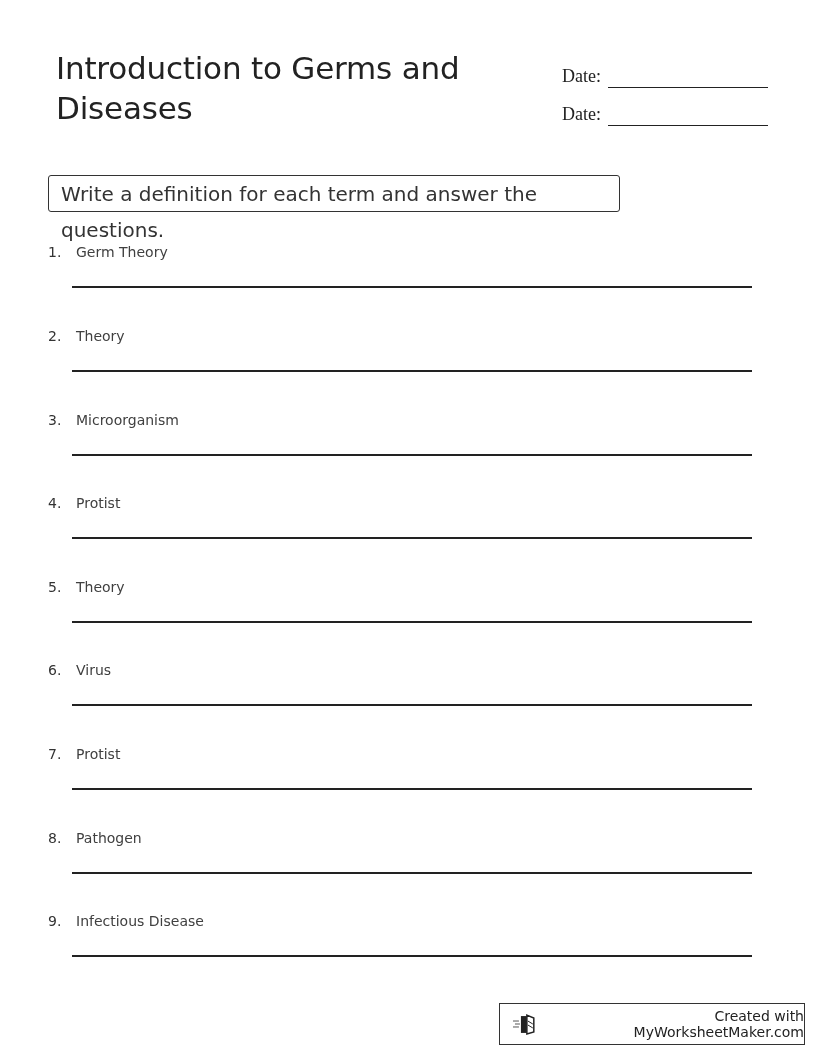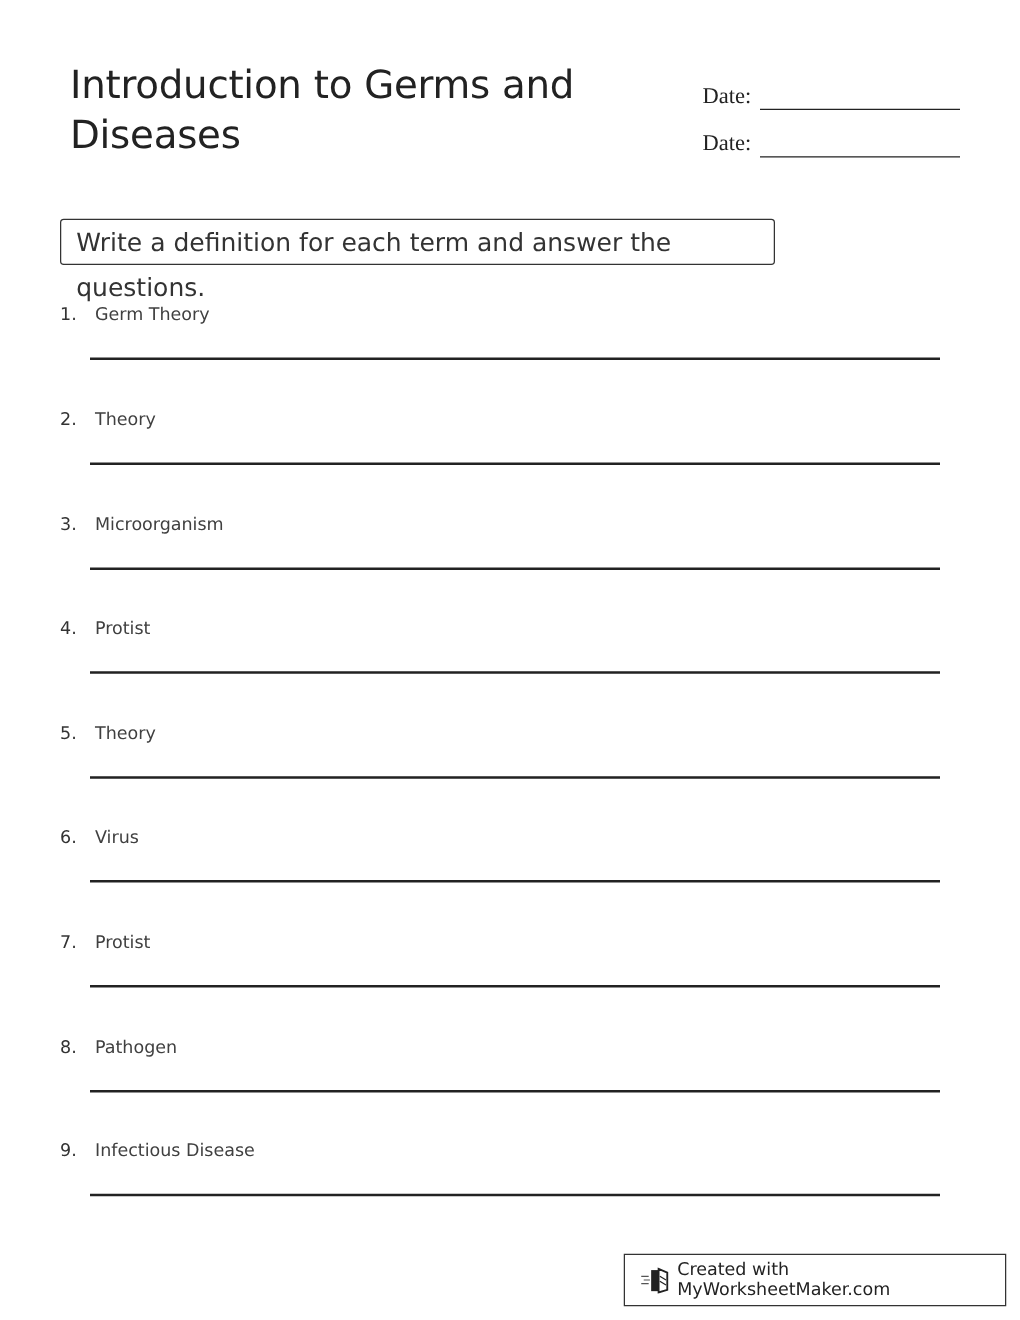--- a/index.html
+++ b/index.html
@@ -8,21 +8,21 @@
   .meta { position: absolute; right: 48px; top: 50px; font-family: "Liberation Serif", serif; font-size: 18px; color: #222; }
   .meta-row { display: flex; align-items: flex-end; justify-content: flex-end; height: 38px; }
   .meta-label { margin-right: 7px; line-height: 24px; }
   .meta-line { width: 160px; border-bottom: 1.5px solid #222; height: 22px; }
   .instructions { position: absolute; left: 48px; top: 175px; width: 572px; height: 37px; box-sizing: border-box; border: 1.5px solid #333; border-radius: 3px; padding: 0 12px; font-size: 20px; line-height: 36px; color: #333; }
   .items { position: absolute; left: 0; top: 0; width: 816px; }
   .item { position: absolute; left: 48px; width: 704px; }
   .item-num { position: absolute; left: 0; top: 0; font-size: 14px; color: #333; }
   .item-term { position: absolute; left: 28px; top: 0; font-size: 14px; color: #404040; }
   .answer-line { position: absolute; left: 24px; top: 42px; width: 680px; height: 0; border-top: 2.5px solid #222; }
-  .footer { position: absolute; left: 499px; top: 1003px; width: 306px; height: 42px; box-sizing: border-box; border: 1.5px solid #333; display: flex; align-items: center; padding-left: 12px; font-size: 14px; color: #222; }
+  .footer { position: absolute; left: 499px; top: 1003px; width: 306px; height: 42px; box-sizing: border-box; border: 1.5px solid #333; display: flex; align-items: center; padding-left: 12px; font-size: 14px; color: #222; text-align: right; }
   .logo-icon { width: 26px; height: 22px; margin-right: 4px; }
 </style>
 </head>
 <body>
 
 <h1 class="title">Introduction to Germs and Diseases</h1>
 
 <div class="meta">
   <div class="meta-row">
     <span class="meta-label">Date:</span>

